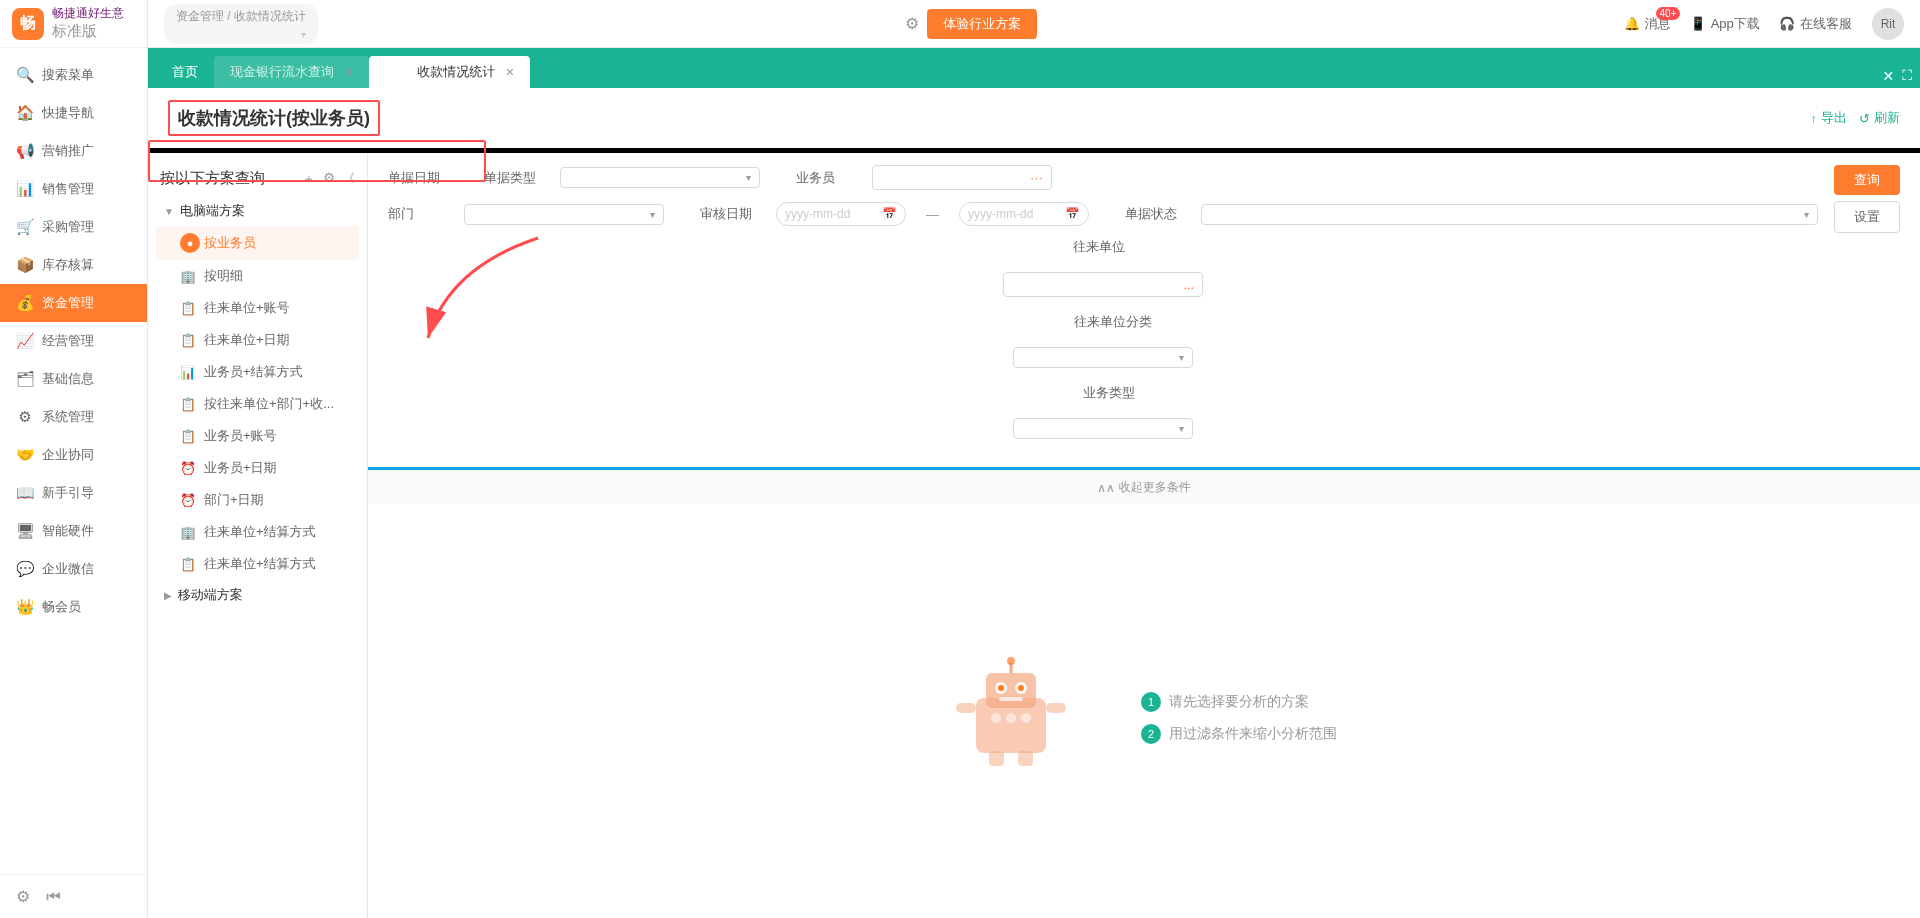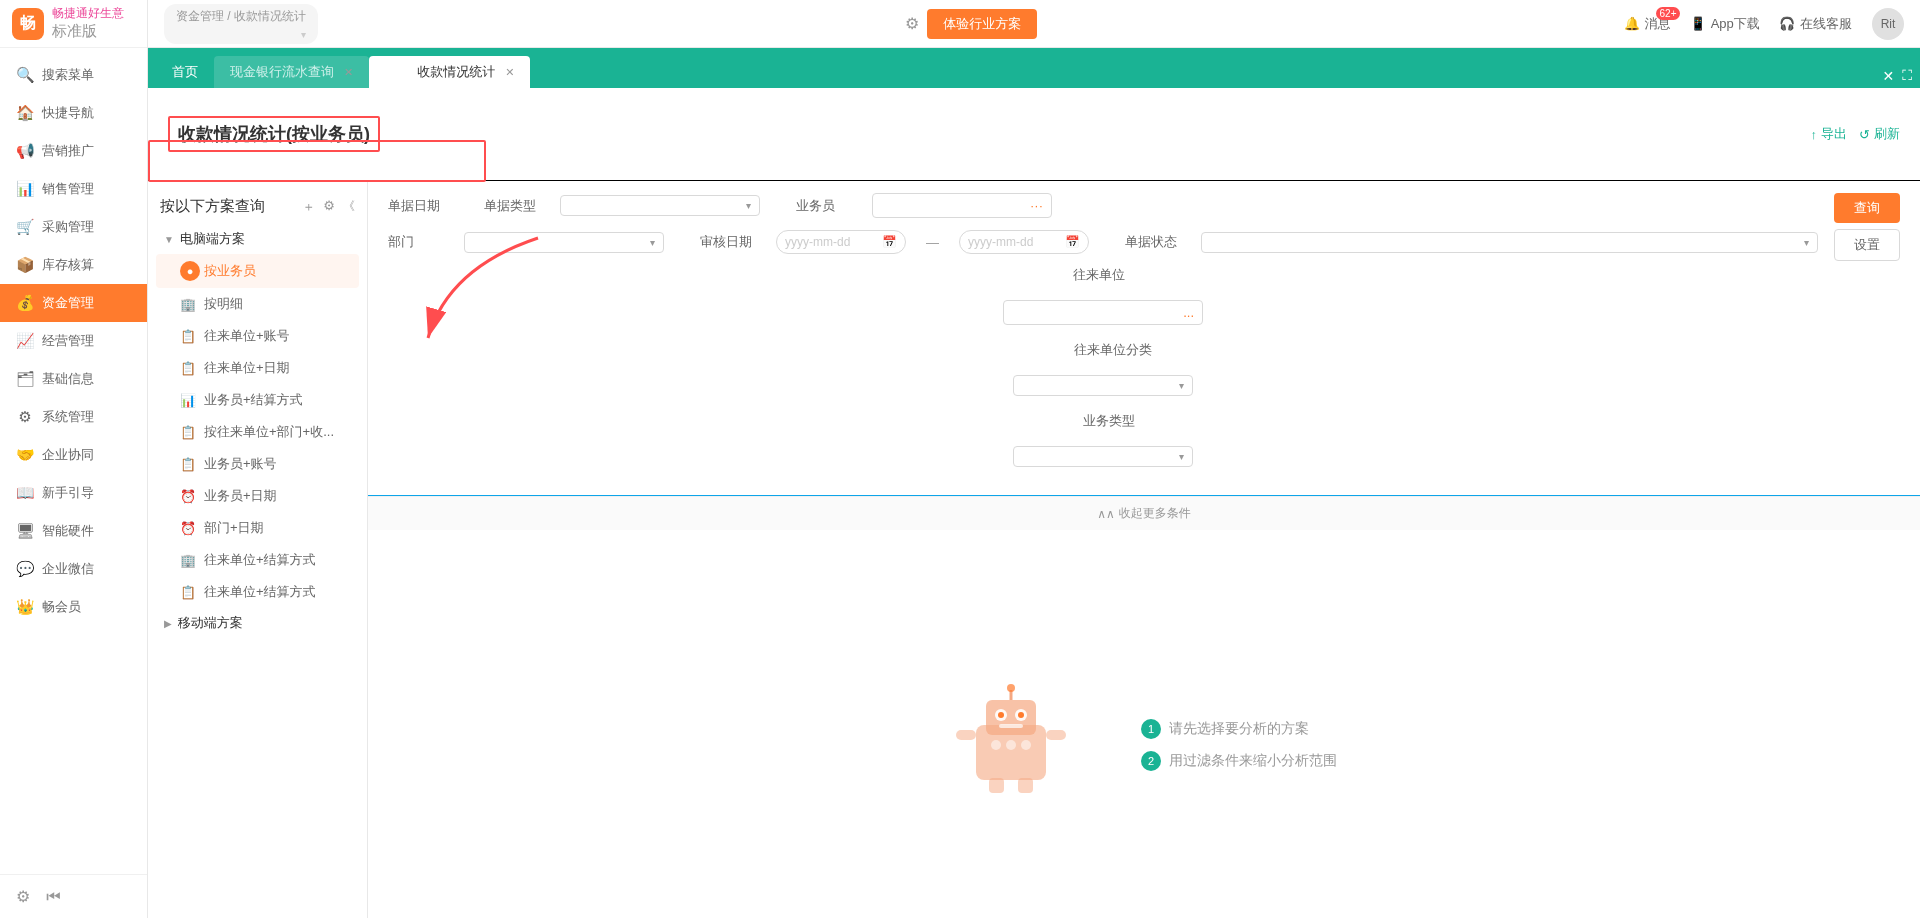--- a/index.html
+++ b/index.html
@@ -13,21 +13,21 @@
     }
     .sidebar-logo {
       height: 48px; display: flex; align-items: center; padding: 0 12px;
       background: #fff; border-bottom: 1px solid #f0f0f0;
     }
     .logo-icon {
       width: 32px; height: 32px; background: #ff7b2d; border-radius: 8px;
       display: flex; align-items: center; justify-content: center; color: #fff; font-size: 16px; font-weight: bold;
       margin-right: 8px;
     }
-    .logo-text { font-size: 12px; color: #ec4899; line-height: 1.3; }
+    .logo-text { font-size: 12px; color: #701a75; line-height: 1.3; }
     .logo-badge { font-size: 15px; color: #999; }
     .sidebar-nav { flex: 1; overflow-y: auto; padding: 8px 0; }
     .sidebar-item {
       display: flex; align-items: center; padding: 10px 16px; cursor: pointer;
       color: #666; font-size: 13px; gap: 8px; transition: background 0.2s;
     }
     .sidebar-item.active { background: #ff7b2d; color: #fff; border-radius: 0; }
     .sidebar-item .icon { font-size: 15px; width: 18px; text-align: center; }
     .sidebar-footer {
       padding: 12px 16px; border-top: 1px solid #f0f0f0;
@@ -77,22 +77,22 @@
     .tab.active { color: #333; background: #fff; padding-left: 48px; }
     .tab-close { font-size: 11px; color: #999; cursor: pointer; margin-left: 4px; }
     .tabs-right { margin-left: auto; display: flex; align-items: center; gap: 8px; color: #fff; font-size: 16px; padding-bottom: 4px; }
 
     
     .main-content {
       position: fixed; left: 148px; top: 88px; right: 0; bottom: 0;
       background: #f5f5f5; overflow-y: auto;
     }
     .page-header {
-      background: #fff; padding: 28px 20px; display: flex; align-items: center; justify-content: space-between;
-      border-bottom: 1px solid #000000; position: relative;
+      background: #fff; padding: 12px 20px; display: flex; align-items: center; justify-content: space-between;
+      border-bottom: 5px solid #000000; position: relative;
     }
     .page-title {
       font-size: 18px; font-weight: bold; color: #333;
       border: 2px solid #ff4d4f; padding: 4px 8px; border-radius: 2px;
     }
     .page-actions { display: flex; gap: 12px; align-items: center; }
     .action-btn { display: flex; align-items: center; gap: 4px; color: #1ab394; cursor: pointer; font-size: 13px; }
 
     
     .content-wrapper { display: flex; height: calc(100% - 52px); }
@@ -123,21 +123,21 @@
     .active-dot {
       width: 20px; height: 20px; background: #ff7b2d; border-radius: 50%;
       display: flex; align-items: center; justify-content: center; color: #fff; font-size: 11px;
     }
 
     
     .right-content { flex: 1; display: flex; flex-direction: column; overflow: hidden; }
 
     
     .filter-area {
-      background: #fff; padding: 12px 20px; border-bottom: 1px solid #0ea5e9;
+      background: #fff; padding: 12px 20px; border-bottom: 3px solid #0ea5e9;
     }
     .filter-row { display: flex; align-items: center; gap: 16px; margin-bottom: 12px; flex-wrap: wrap; }
     .filter-row:last-child { margin-bottom: 16px; flex-direction: column; }
     .filter-label { color: #666; font-size: 13px; white-space: nowrap; min-width: 60px; }
     .filter-control { display: flex; align-items: center; gap: 6px; }
     .date-tabs { display: flex; align-items: center; gap: 4px; }
     .date-tab {
       padding: 2px 8px; font-size: 12px; cursor: pointer; color: #666;
       border: 1px solid transparent; border-radius: 2px;
     }
@@ -282,21 +282,21 @@
     </div>
   </div>
   <div class="header-center">
     <span class="settings-icon">⚙</span>
     <button class="trial-btn">体验行业方案</button>
   </div>
   <div class="header-right">
     <div class="header-right-item">
       <span>🔔</span>
       <span>消息</span>
-      <span class="badge">62+</span>
+      <span class="badge">40+</span>
     </div>
     <div class="header-right-item">
       <span>📱</span>
       <span>App下载</span>
     </div>
     <div class="header-right-item">
       <span>🎧</span>
       <span>在线客服</span>
     </div>
     <div class="header-right-item" style="width:32px;height:32px;background:#e0e0e0;border-radius:50%;display:flex;align-items:center;justify-content:center;font-size:12px;color:#666;">

